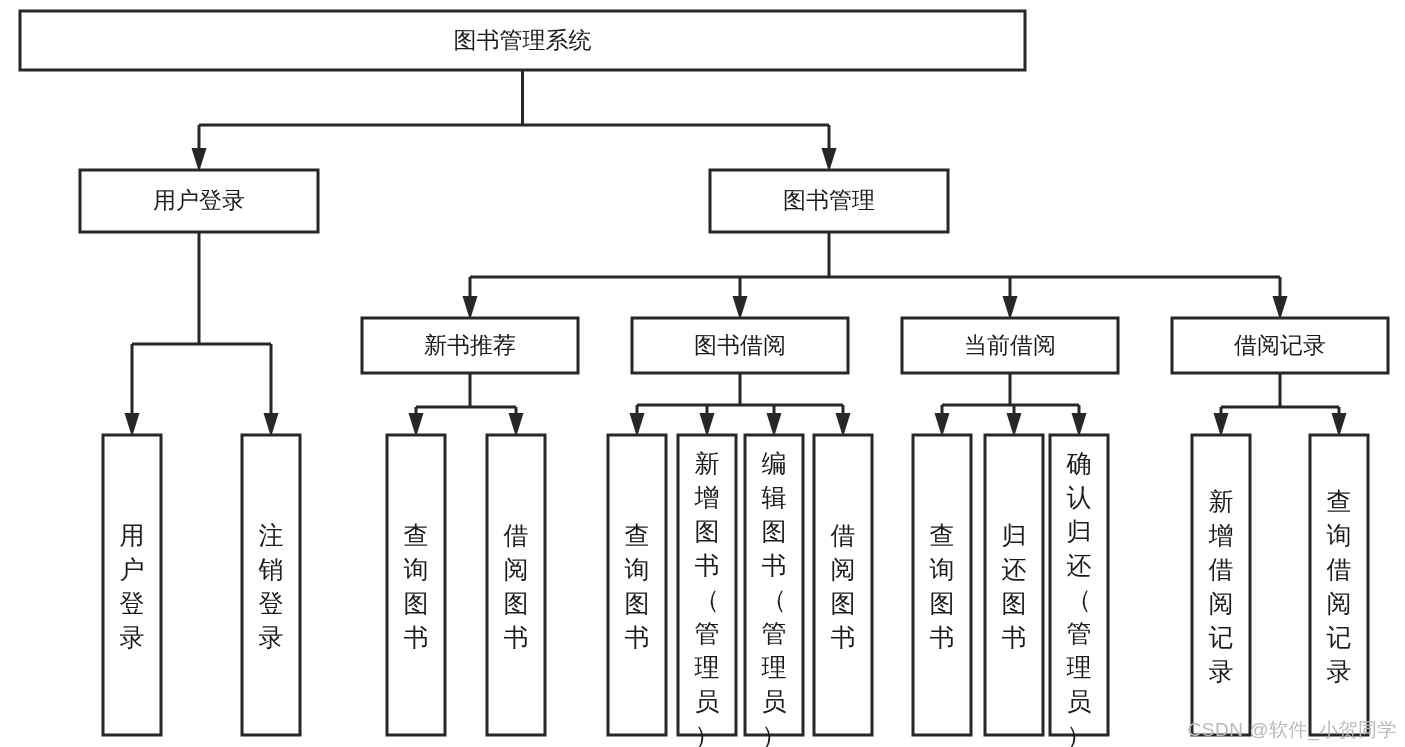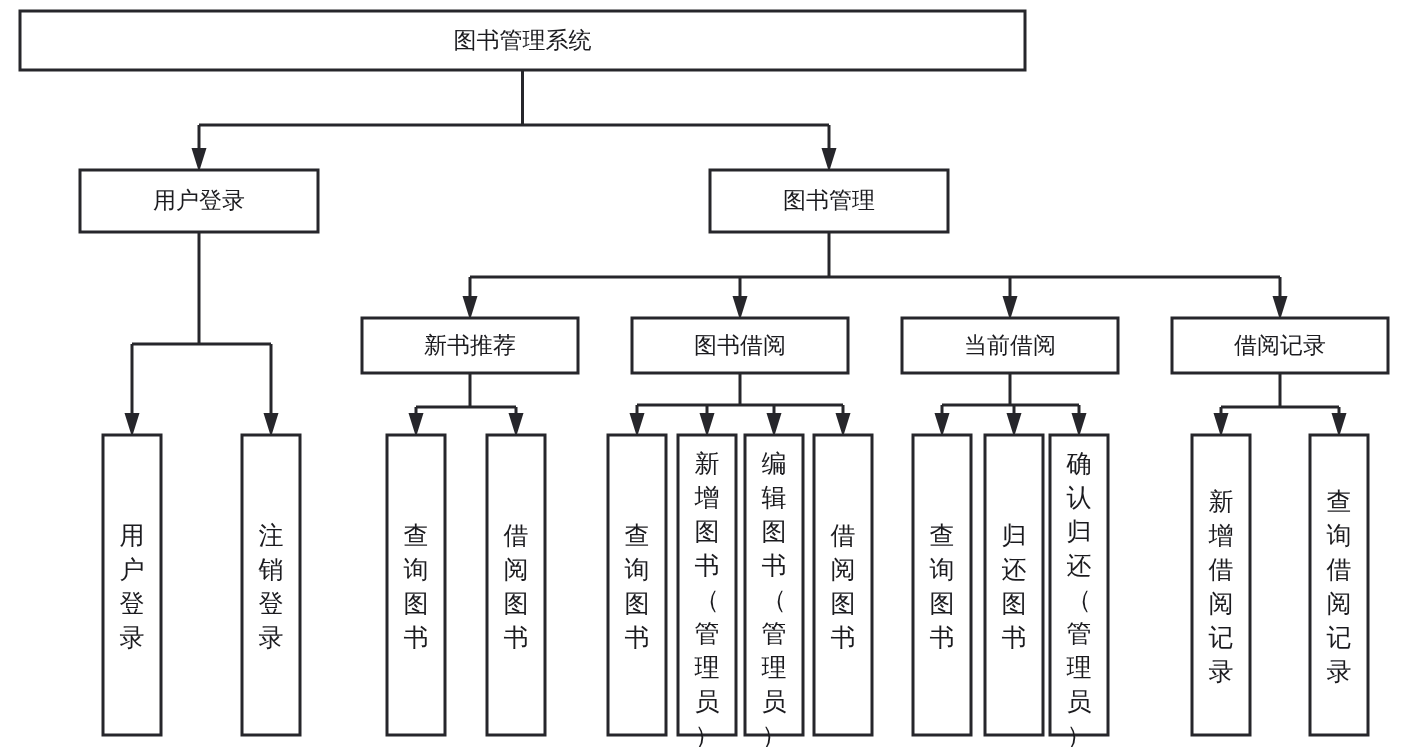--- a/index.html
+++ b/index.html
@@ -213,13 +213,14 @@
         <g>
           <rect x="1192" y="435" width="58" height="300" class="node-box"></rect>
           <text x="1221" class="node-label-v"><tspan x="1221" y="509.52">新</tspan><tspan x="1221" y="543.52">增</tspan><tspan x="1221" y="577.52">借</tspan><tspan x="1221" y="611.52">阅</tspan><tspan x="1221" y="645.52">记</tspan><tspan x="1221" y="679.52">录</tspan></text>
         </g>
         <g>
           <rect x="1310" y="435" width="58" height="300" class="node-box"></rect>
           <text x="1339" class="node-label-v"><tspan x="1339" y="509.52">查</tspan><tspan x="1339" y="543.52">询</tspan><tspan x="1339" y="577.52">借</tspan><tspan x="1339" y="611.52">阅</tspan><tspan x="1339" y="645.52">记</tspan><tspan x="1339" y="679.52">录</tspan></text>
         </g>
       </g>
   </svg>
+  <div class="watermark">CSDN @软件_小贺同学</div>
 </div>
 
 </body></html>

